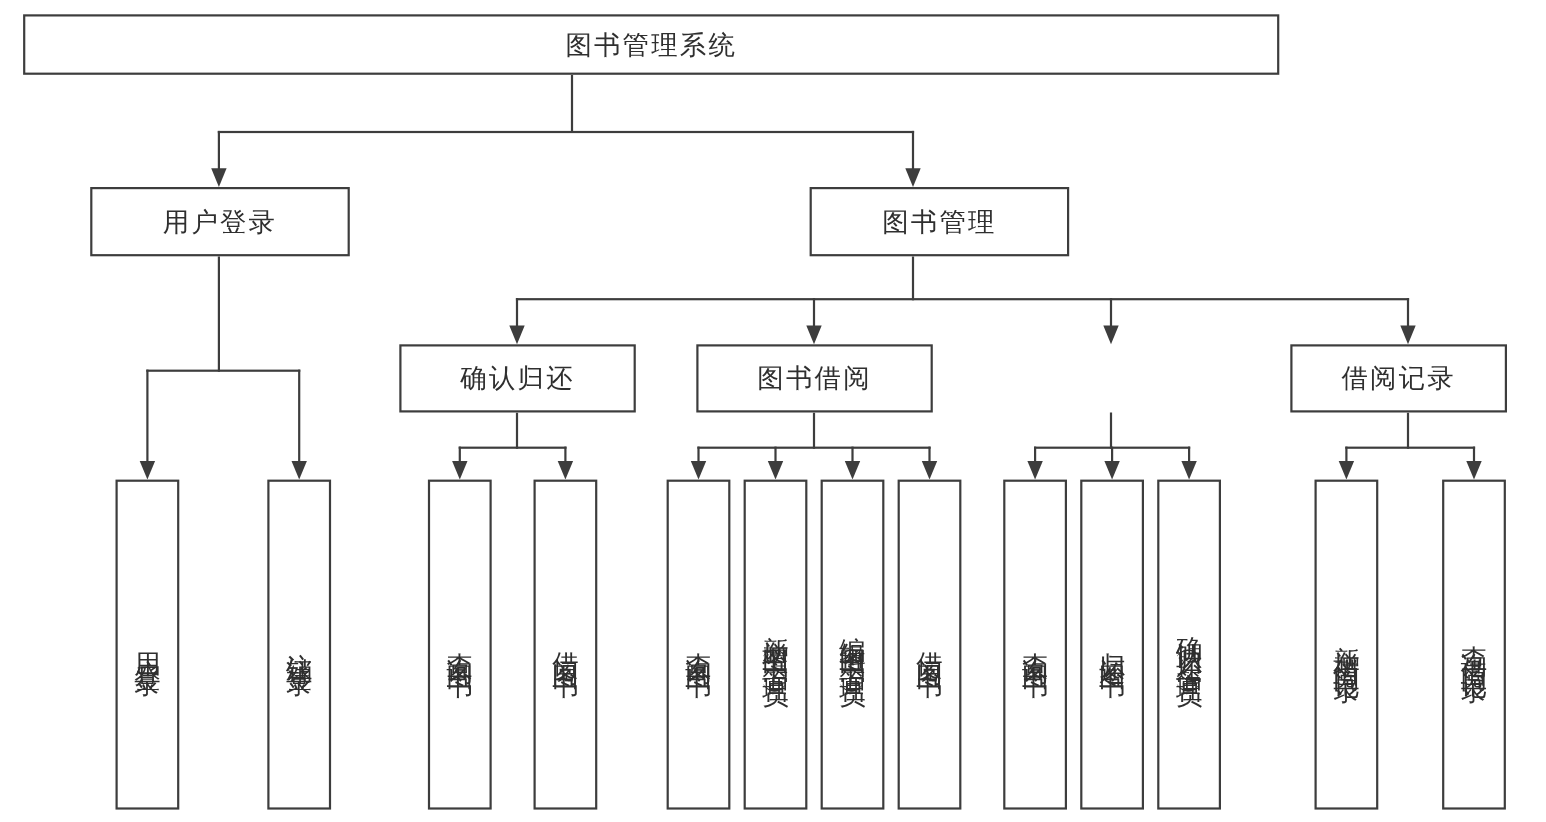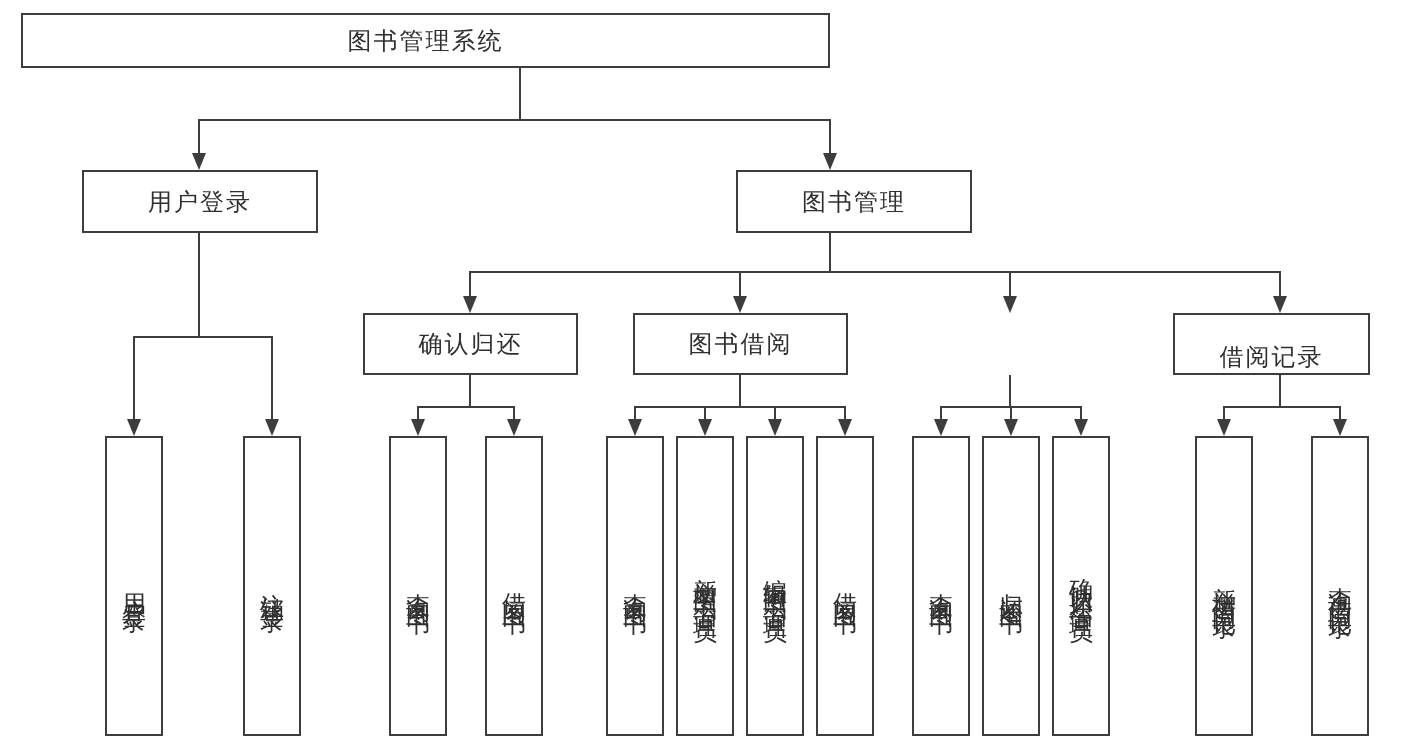--- a/index.html
+++ b/index.html
@@ -56,21 +56,21 @@
     color: #b5b5b5;
     white-space: nowrap;
     z-index: 3;
   }
 </style>
 </head>
 <body>
 
 <div id="canvas">
 
-  <div class="box" style="left:21px; top:13px; width:809px; height:55px;">
+  <div class="box" style="left:21px; top:13px; width:1142px; height:55px;">
     <span class="hlabel">图书管理系统</span>
   </div>
 
   <div class="line" style="left:519px; top:68px; width:2px; height:52px;"></div>
   <div class="line" style="left:198px; top:119px; width:633px; height:2px;"></div>
   <div class="line" style="left:198px; top:119px; width:2px; height:36px;"></div>
   <div class="line" style="left:829px; top:119px; width:2px; height:36px;"></div>
   <div class="arrow" style="left:192px; top:153px;"></div>
   <div class="arrow" style="left:823px; top:153px;"></div>
 
@@ -98,21 +98,21 @@
   <div class="arrow" style="left:733px; top:296px;"></div>
   <div class="arrow" style="left:1003px; top:296px;"></div>
   <div class="arrow" style="left:1273px; top:296px;"></div>
 
   <div class="box" style="left:363px; top:313px; width:215px; height:62px;">
     <span class="hlabel">确认归还</span>
   </div>
   <div class="box" style="left:633px; top:313px; width:215px; height:62px;">
     <span class="hlabel">图书借阅</span>
   </div>
-  <div class="box" style="left:1173px; top:313px; width:197px; height:62px;align-items:flex-end;">
+  <div class="box" style="left:1173px; top:313px; width:197px; height:62px;">
     <span class="hlabel">借阅记录</span>
   </div>
 
   <div class="line" style="left:469px; top:375px; width:2px; height:33px;"></div>
   <div class="line" style="left:417px; top:406px; width:98px; height:2px;"></div>
   <div class="line" style="left:417px; top:406px; width:2px; height:15px;"></div>
   <div class="line" style="left:513px; top:406px; width:2px; height:15px;"></div>
   <div class="arrow" style="left:411px; top:419px;"></div>
   <div class="arrow" style="left:507px; top:419px;"></div>
 

